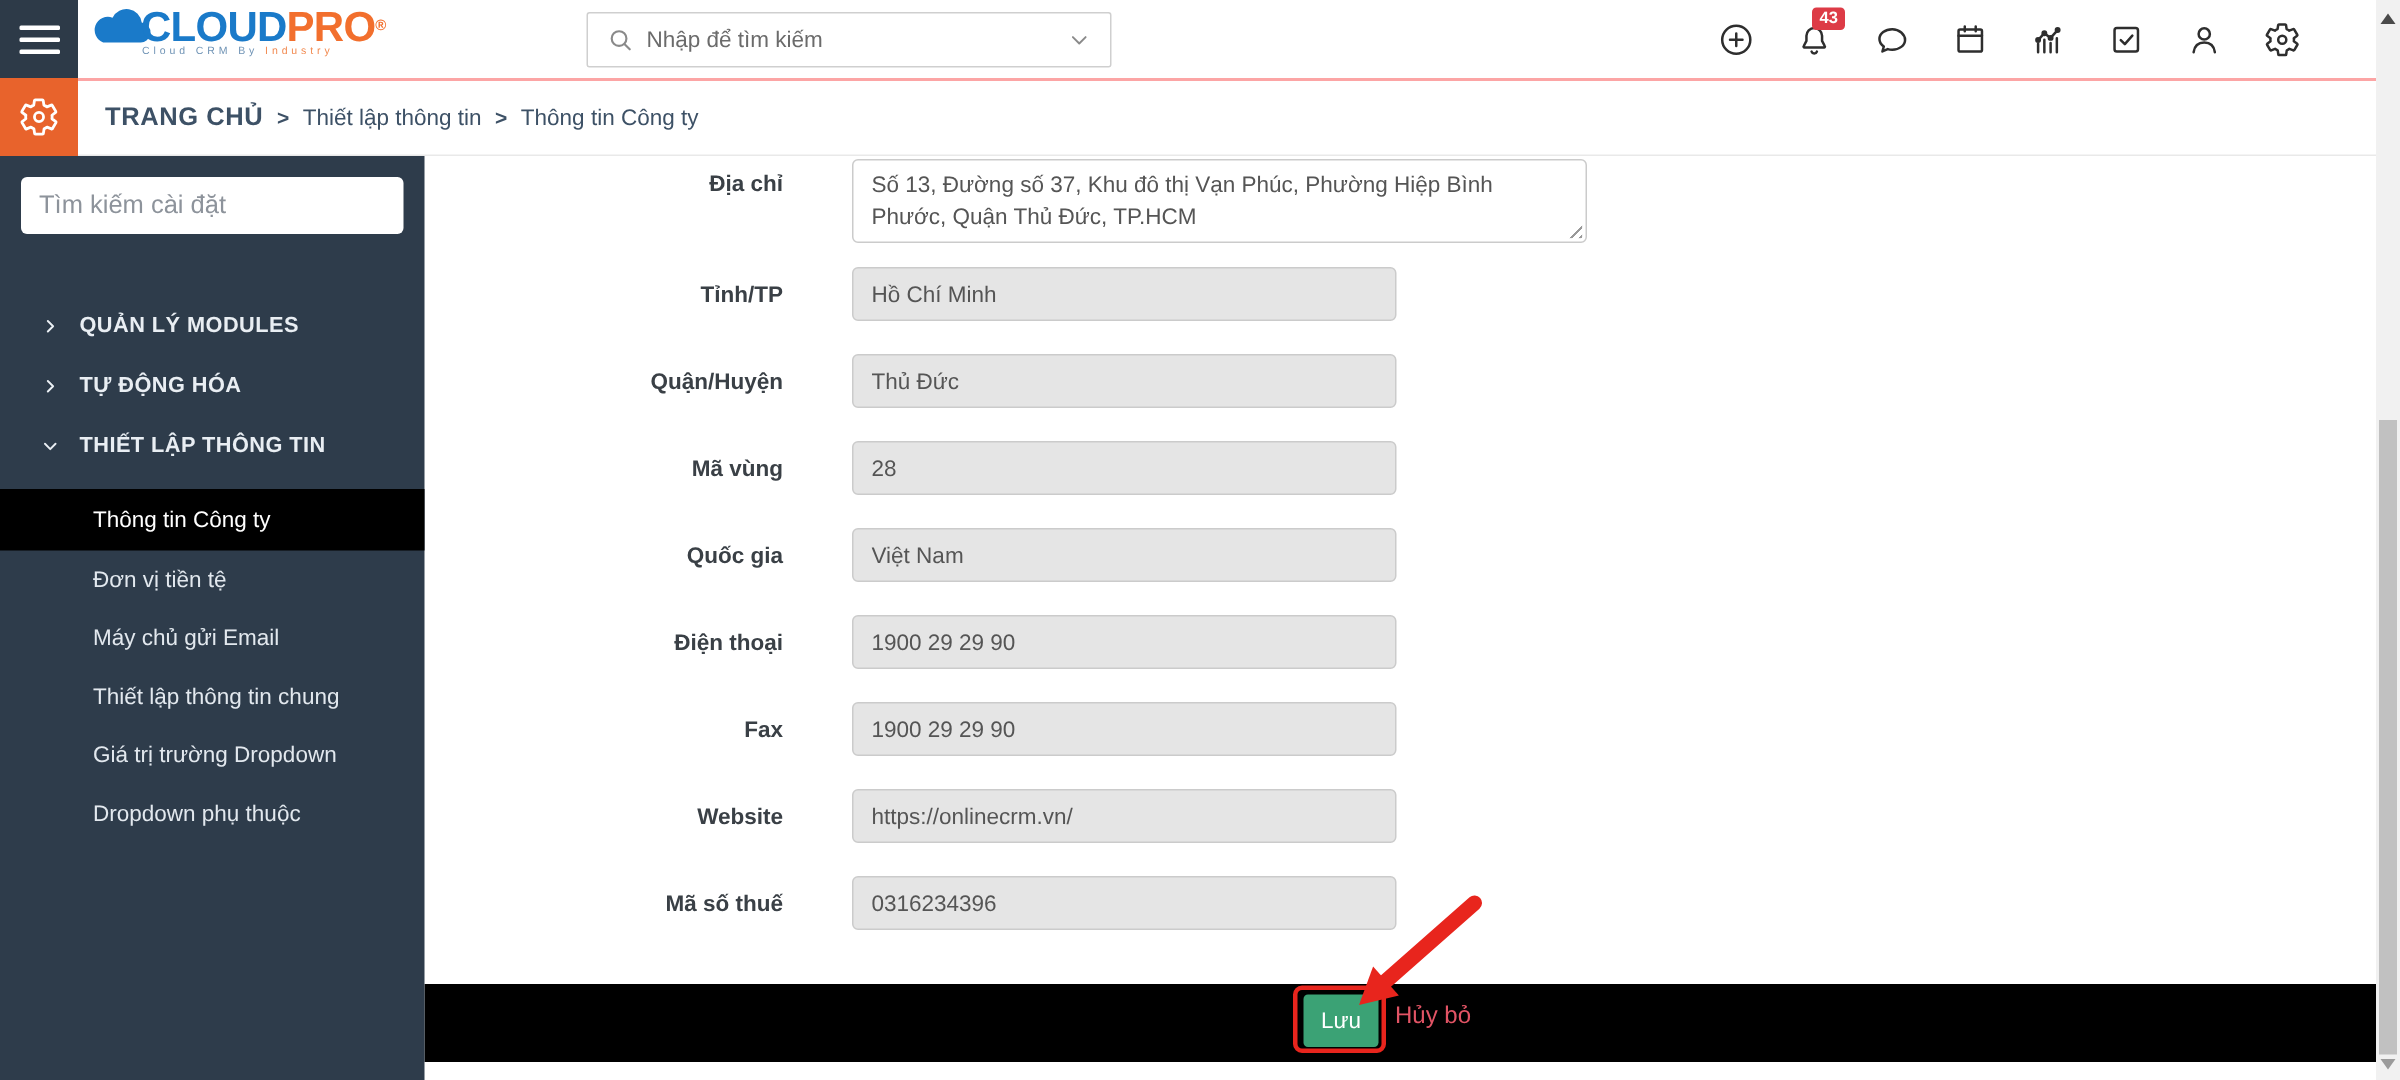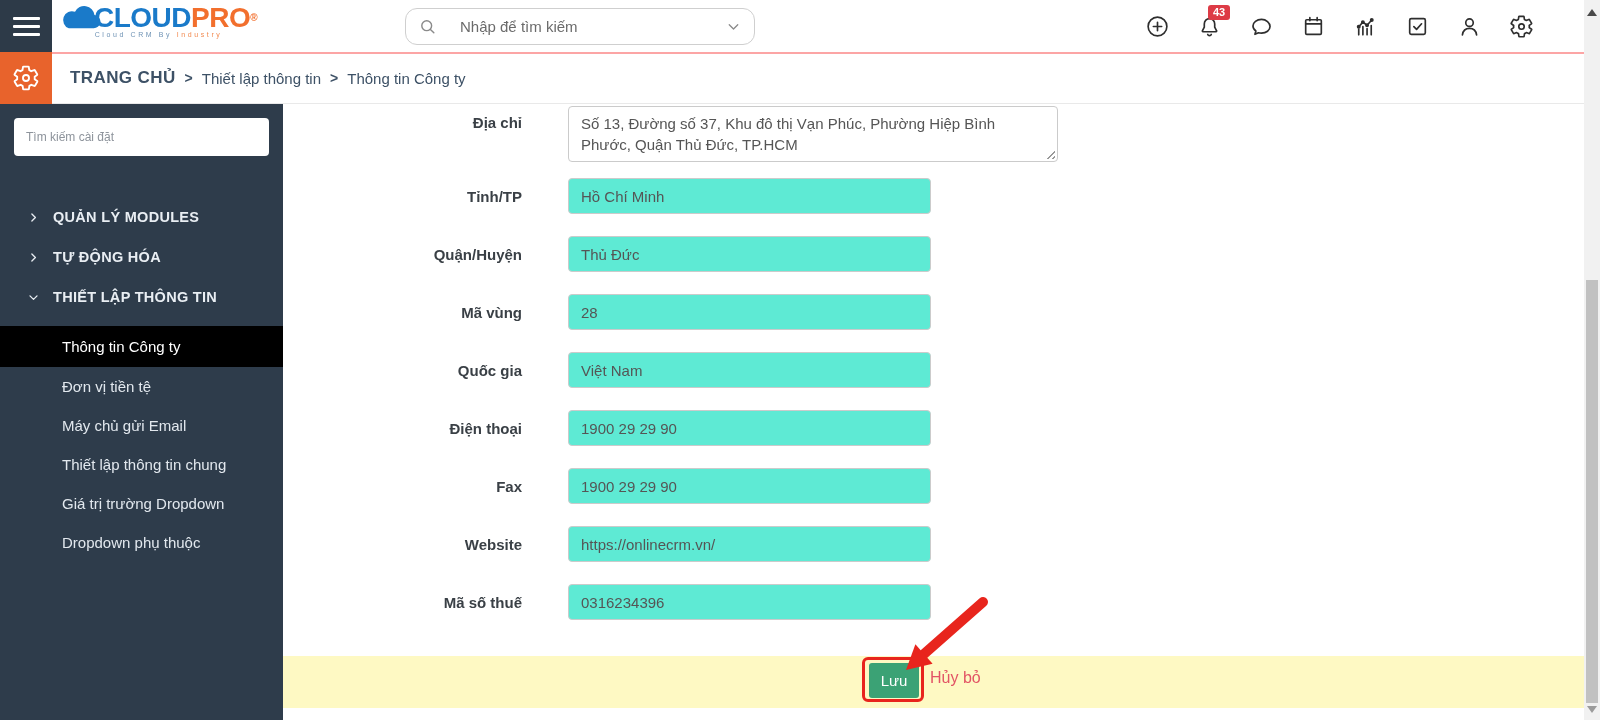--- a/index.html
+++ b/index.html
@@ -15,22 +15,22 @@
   .logo { position:absolute; left:60px; top:3px; display:flex; flex-direction:column; align-items:center; }
   .logo-row { display:flex; align-items:center; }
   .logo-cloud { margin-right:-10px; }
   .logo-text { font-size:28px; font-weight:bold; letter-spacing:-0.5px; line-height:30px; }
   .logo-blue { color:#1a7ac9; }
   .logo-orange { color:#f26f2d; }
   .logo-reg { font-size:10px; color:#f26f2d; vertical-align:top; font-weight:bold; }
   .tagline { font-size:7px; letter-spacing:2.6px; margin-top:-2px; white-space:nowrap; }
   .tag-blue { color:#6f93b5; } .tag-orange { color:#f28a50; }
 
-  .top-search { position:absolute; left:405px; top:8px; width:350px; height:37px;
-                border:1px solid #cfcfcf; border-radius:12px; display:flex; align-items:center; padding:0 12px; gap:23px; background:#fff; }
+  .top-search { position:absolute; left:391px; top:8px; width:350px; height:37px;
+                border:1px solid #cfcfcf; border-radius:2px; display:flex; align-items:center; padding:0 12px; gap:8px; background:#fff; }
   .top-search input { flex:1; border:none; outline:none; font-size:15px; color:#444; font-family:inherit; background:transparent; }
   .top-search input::placeholder { color:#6b6b6b; }
 
   .top-icons { position:absolute; left:1145px; top:0; height:52px; display:flex; align-items:center; gap:27px; }
   .ticon { position:relative; width:25px; height:25px; cursor:pointer; display:flex; align-items:center; justify-content:center; }
   .ticon svg { stroke:#2e2e2e; fill:none; stroke-width:1.6; stroke-linecap:round; stroke-linejoin:round; }
   .badge { position:absolute; top:-9px; left:11px; background:#dd3b46; color:#fff; font-size:11px; font-weight:bold;
            padding:1px 5px 2px; border-radius:3px; line-height:12px;text-align:right; }
 
   
@@ -40,48 +40,48 @@
                  display:flex; align-items:center; justify-content:center; cursor:pointer; }
   .gear-square svg { stroke:#fff; fill:none; stroke-width:1.6; }
   .crumbs { position:absolute; left:70px; top:0; height:48px; display:flex; align-items:center; gap:9px; color:#3d5166; }
   .crumb-root { font-size:17px; font-weight:bold; letter-spacing:0.4px; cursor:pointer; }
   .crumb-sep { font-size:14px; font-weight:bold; }
   .crumb-item { font-size:15px; cursor:pointer; }
 
   
   .sidebar { position:absolute; left:0; top:104px; width:283px; height:616px; background:#2e3c4b; z-index:2; }
   .side-search { display:block; margin:14px; width:255px; height:38px; border:none; border-radius:4px;
-                 padding:0 12px; font-size:12px; color:#444; font-family:inherit; outline:none; }
+                 padding:0 12px; font-size:17px; color:#444; font-family:inherit; outline:none; }
   .side-search::placeholder { color:#8d939b; }
   .nav { margin-top:41px; }
   .nav-item { display:flex; align-items:center; gap:13px; padding:12px 10px 12px 27px; color:#e9eef3;
               font-size:14.5px; font-weight:bold; letter-spacing:0.3px; cursor:pointer; }
   .nav-item svg { stroke:#e9eef3; fill:none; stroke-width:2.4; stroke-linecap:round; stroke-linejoin:round; flex:0 0 auto; }
   .submenu { margin-top:9px; }
   .sub-item { padding:11px 10px 11px 62px; color:#e2e8ee; font-size:15px; cursor:pointer; }
   .sub-item.active { background:#000; color:#fff; padding-top:12px; padding-bottom:12px; }
 
   
   .content { position:absolute; left:283px; top:104px; width:1301px; height:616px; background:#fff;margin-left:48px; }
   .form { position:absolute; left:0; top:2px; width:100%; }
   .frow { display:flex; align-items:center; margin-bottom:22px; }
   .frow.ta { align-items:flex-start; margin-bottom:16px; }
   .flabel { width:191px; text-align:right; margin-right:46px; font-size:15px; font-weight:bold; color:#3a4046; }
   .frow.ta .flabel { margin-top:8px; }
   .finput { width:363px; height:36px; border:1px solid #cbcbcb; border-radius:4px; padding:0 12px;
-            font-size:15px; color:#555; font-family:inherit; outline:none; background:#5eead4; }
+            font-size:15px; color:#555; font-family:inherit; outline:none; background:#e5e5e5; }
   .ta-wrap { position:relative; }
   .ftextarea { width:490px; height:56px; border:1px solid #cbcbcb; border-radius:4px; padding:6px 12px;
                font-size:15px; line-height:21px; color:#555; font-family:inherit; outline:none; resize:none; display:block; }
   .resize-grip { position:absolute; right:3px; bottom:3px; width:10px; height:10px;
                  background:repeating-linear-gradient(135deg,#999 0 1.2px,transparent 1.2px 4px);
                  clip-path:polygon(100% 0,100% 100%,0 100%); pointer-events:none; }
 
   
-  .footer { position:absolute; left:283px; top:656px; width:1301px; height:52px; background:#fef9c3; }
+  .footer { position:absolute; left:283px; top:656px; width:1301px; height:52px; background:#000000; }
   .btn-save { position:absolute; left:586px; top:7px; width:50px; height:35px; background:#3ba275; color:#fff;
               border:none; border-radius:3px; font-size:15px; font-family:inherit; cursor:pointer; }
   .btn-cancel { position:absolute; left:647px; top:13px; background:none; border:none; color:#e25465;
                 font-size:16px; font-family:inherit; cursor:pointer; }
 
   
   .anno-rect { position:absolute; left:862px; top:657px; width:62px; height:45px; border:3px solid #e8251d;
                border-radius:6px; z-index:6; pointer-events:none; }
   .anno-arrow { position:absolute; left:888px; top:596px; z-index:7; pointer-events:none; }
 

